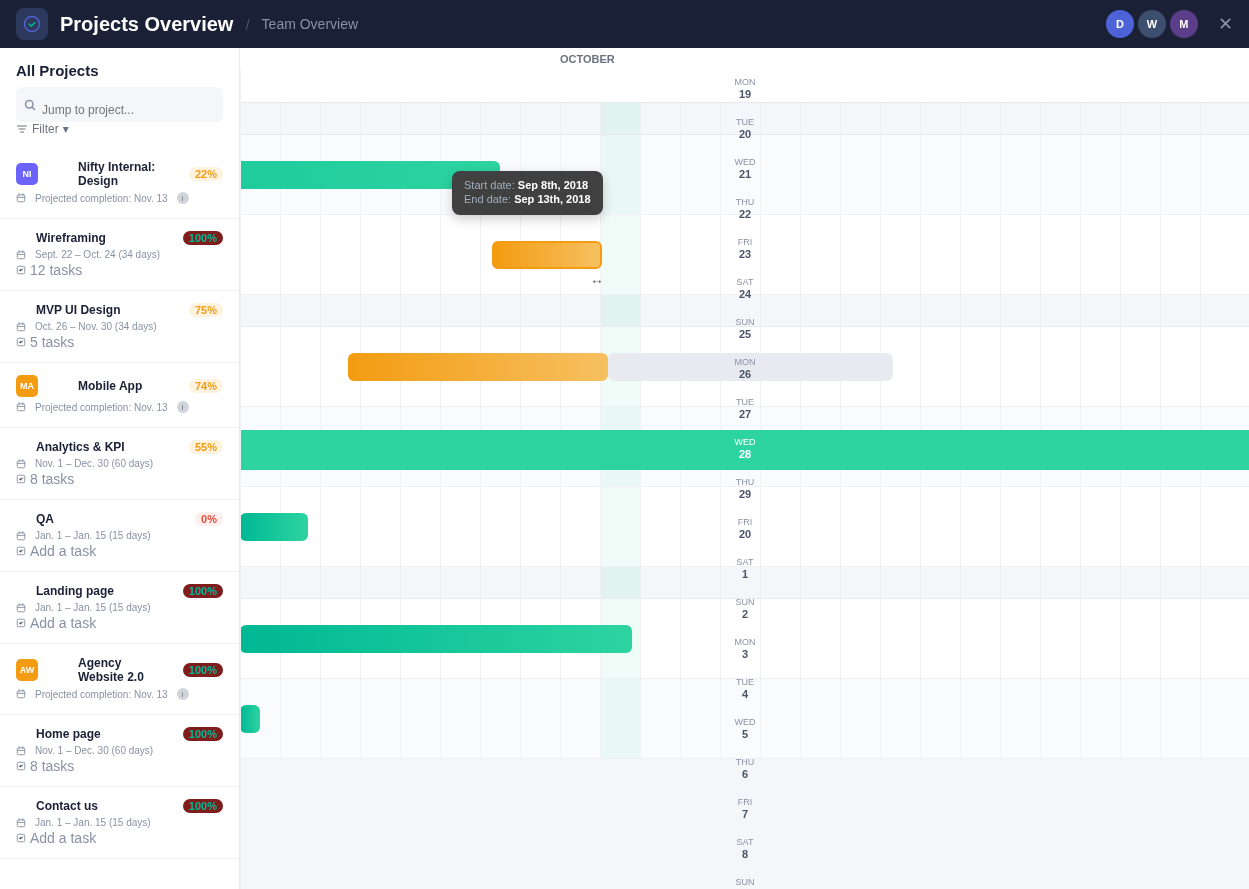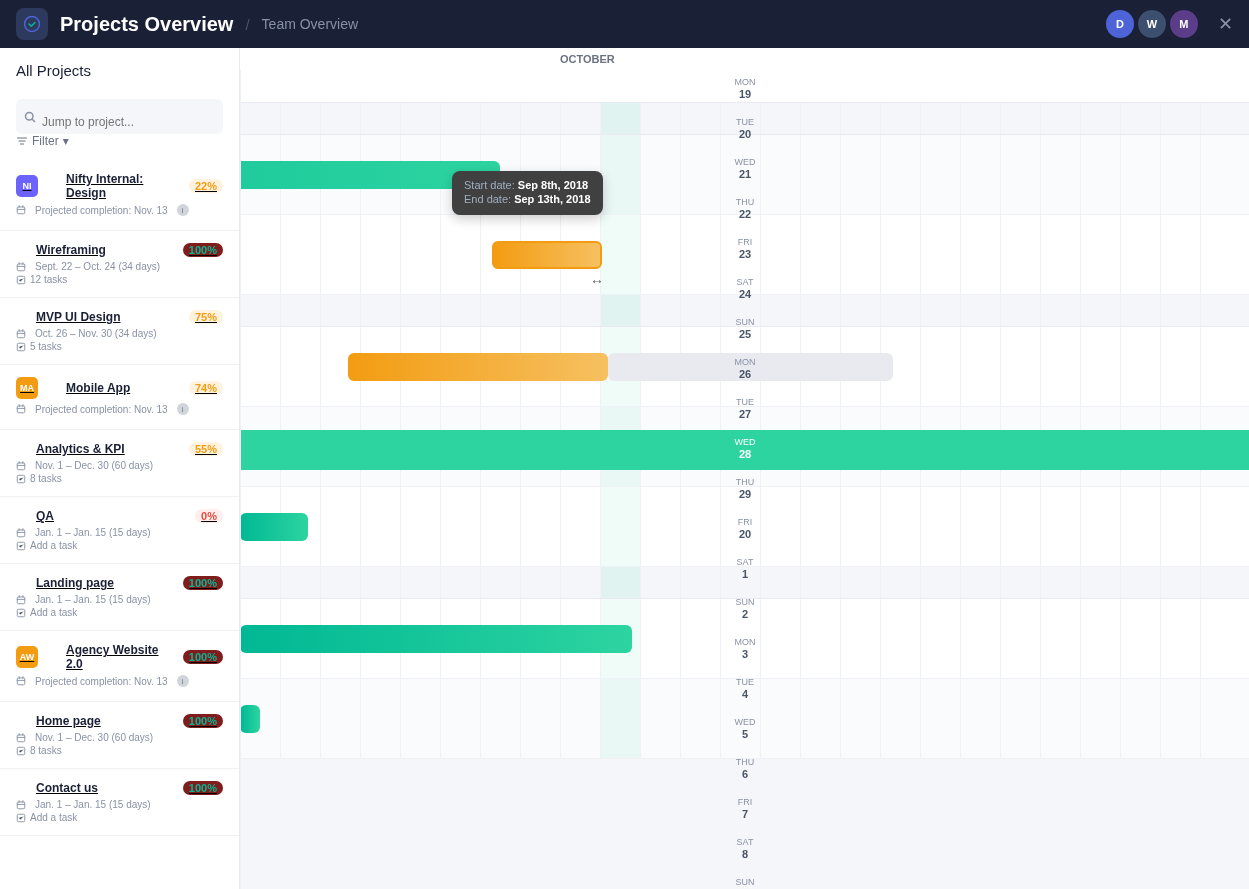--- a/index.html
+++ b/index.html
@@ -22,35 +22,35 @@
     .avatar-w { background: #3d4f6e; }
     .avatar-m { background: #5b3d8a; }
     .header-close { background: none; border: none; color: #8892a4; cursor: pointer; font-size: 18px; margin-left: 8px; }
 
     
     .layout { display: flex; margin-top: 48px; height: calc(100vh - 48px); }
 
     
     .sidebar { width: 240px; background: white; border-right: 1px solid #e8eaf0; overflow-y: auto; flex-shrink: 0; }
     .sidebar-header { padding: 14px 16px 8px; }
-    .sidebar-title { font-size: 15px; font-weight: 400; color: #1a2035; margin-bottom: 20px; }
+    .sidebar-title { font-size: 15px; font-weight: 700; color: #1a2035; margin-bottom: 8px; }
     .sidebar-search { display: flex; align-items: center; gap: 6px; background: #f5f6fa; border-radius: 6px; padding: 5px 8px; }
     .sidebar-search input { border: none; background: none; font-size: 12px; color: #737373; outline: none; flex: 1; margin-top: 11px; }
     .sidebar-filter { display: flex; align-items: center; gap: 4px; font-size: 12px; color: #6b7280; cursor: pointer; padding: 0 0 4px 0; }
 
     .project-item { padding: 12px 16px; border-bottom: 1px solid #f0f1f5; cursor: pointer; }
-    .project-header { display: flex; align-items: center; gap: 8px; margin-bottom: 4px; text-decoration: underline; }
+    .project-header { display: flex; align-items: center; gap: 20px; margin-bottom: 4px; }
     .project-avatar { width: 22px; height: 22px; border-radius: 5px; font-size: 9px; font-weight: 700; color: white; display: flex; align-items: center; justify-content: center; flex-shrink: 0; }
     .project-name { font-size: 12px; font-weight: 600; color: #1a2035; flex: 1; padding-left: 20px; }
     .project-pct { font-size: 11px; font-weight: 600; border-radius: 10px; padding: 1px 6px; }
     .pct-green { background: #7f1d1d; color: #00b894; }
     .pct-orange { background: #fff3e0; color: #f39c12; }
     .pct-red { background: #fee; color: #e74c3c; }
     .project-meta { font-size: 10px; color: #8892a4; display: flex; align-items: center; gap: 9px; margin-bottom: 2px; }
-    .project-tasks { font-size: 10px; color: #8892a4; display: flex; align-items: center; gap: 4px; }
+    .project-tasks { font-size: 14px; color: #8892a4; display: flex; align-items: center; gap: 4px; }
 
     
     .main { flex: 1; overflow: auto; }
     .gantt-container { min-width: 1000px; }
 
     
     .timeline-header { background: white; border-bottom: 1px solid #e8eaf0; position: sticky; top: 0; z-index: 50; }
     .month-row { display: flex; align-items: center; height: 22px; padding-left: 0; }
     .month-label { font-size: 11px; font-weight: 600; color: #6b7280; padding: 0 12px; }
     .days-row { display: flex; height: 32px; flex-direction: column; }

